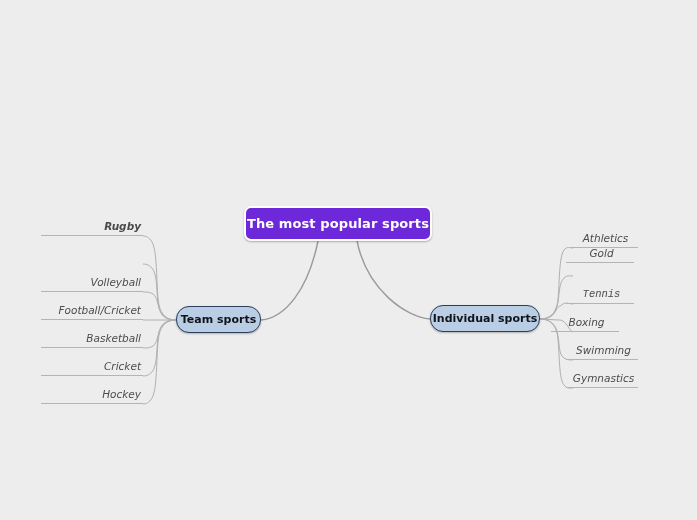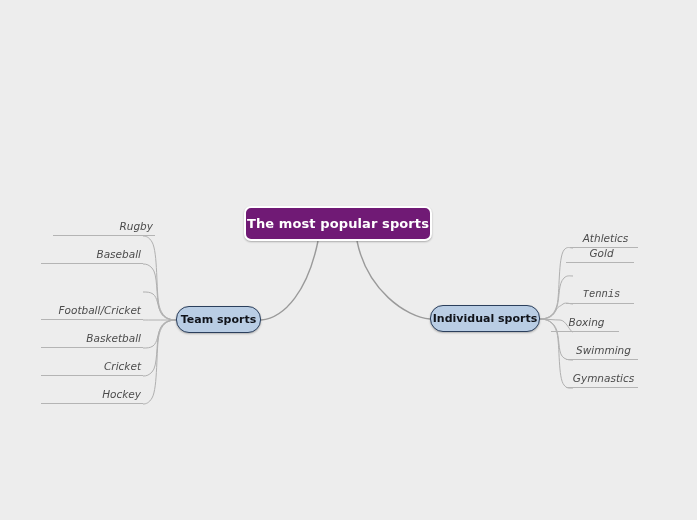--- a/index.html
+++ b/index.html
@@ -29,21 +29,21 @@
   }
 
   
   .root-node {
     position: absolute;
     left: 244px;
     top: 206px;
     width: 188px;
     height: 35px;
     box-sizing: border-box;
-    background: #701a75;
+    background: #6d28d9;
     border: 2px solid #ffffff;
     border-radius: 7px;
     box-shadow: 0 1px 2px rgba(0,0,0,0.28);
     display: flex;
     align-items: center;
     justify-content: center;
   }
   .root-node .label {
     color: #ffffff;
     font-size: 13px;
@@ -144,25 +144,25 @@
   </div>
 
   <div class="branch-node" id="branch-left">
     <span class="label">Team sports</span>
   </div>
 
   <div class="branch-node" id="branch-right">
     <span class="label">Individual sports</span>
   </div>
 
-  <div class="leaf leaf-left" style="left:53px; top:217px; width:102px;">
+  <div class="leaf leaf-left" style="left:41px; top:217px; width:102px;font-weight:bold;">
     <span class="label">Rugby</span>
   </div>
-  <div class="leaf leaf-left" style="left:41px; top:245px; width:102px;">
-    <span class="label">Baseball</span>
+  <div class="leaf leaf-left" style="left:41px; top:273px; width:102px;">
+    <span class="label">Volleyball</span>
   </div>
   <div class="leaf leaf-left" style="left:41px; top:301px; width:102px;">
     <span class="label">Football/Cricket</span>
   </div>
   <div class="leaf leaf-left" style="left:41px; top:329px; width:102px;">
     <span class="label">Basketball</span>
   </div>
   <div class="leaf leaf-left" style="left:41px; top:357px; width:102px;">
     <span class="label">Cricket</span>
   </div>

